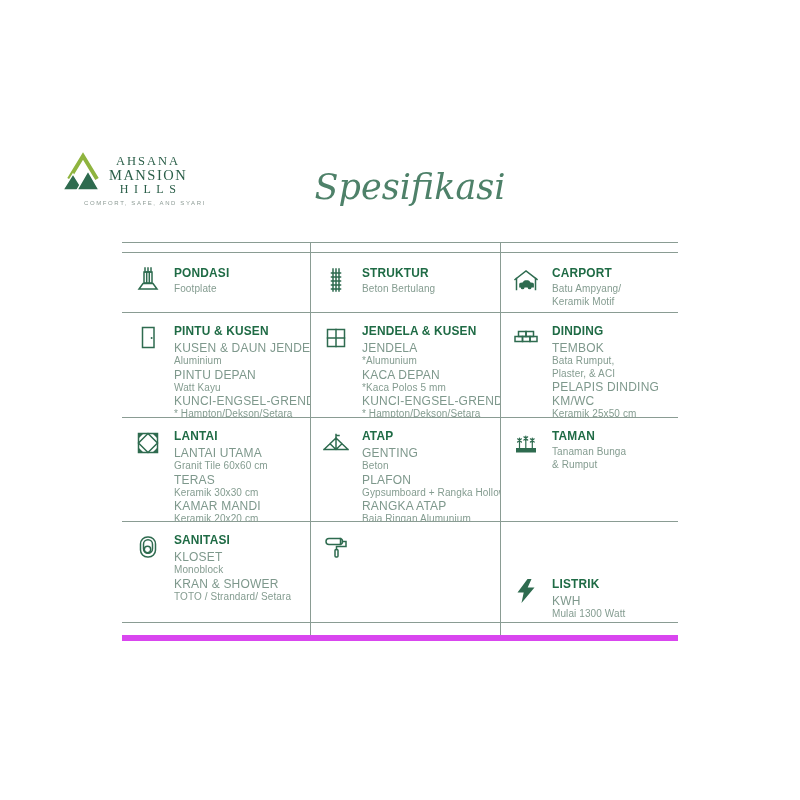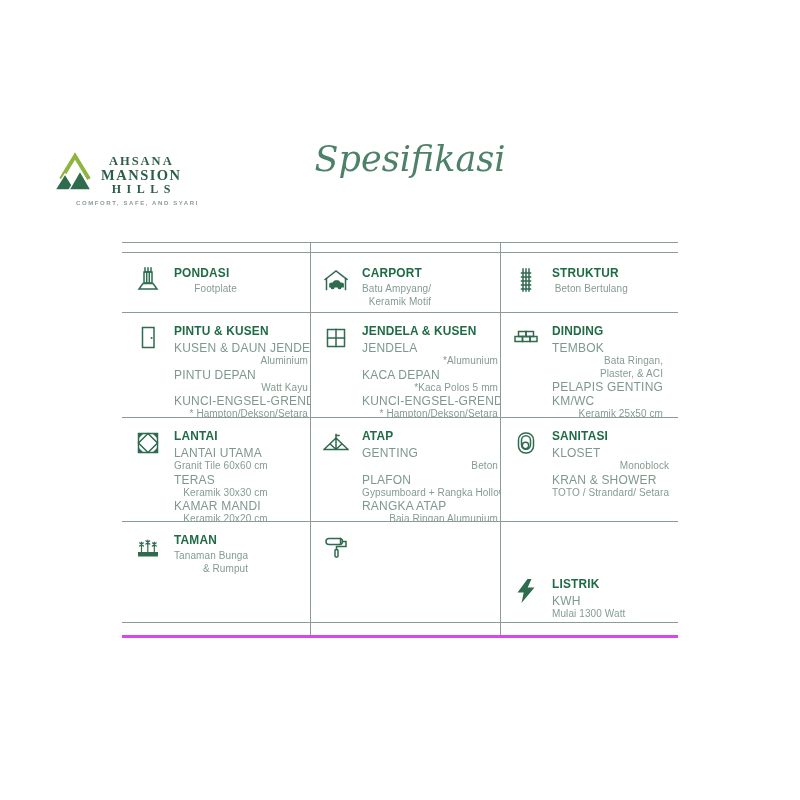--- a/index.html
+++ b/index.html
@@ -1,55 +1,55 @@
 <!DOCTYPE html>
 <html><head>
 <meta charset="utf-8">
 <style>
   html,body{margin:0;padding:0;}
   body{
     width:800px;height:800px;background:#ffffff;position:relative;overflow:hidden;
     font-family:"Liberation Sans", sans-serif;
   }
   
-  .logo{position:absolute;left:52px;top:148px;width:158px;font-weight:bold;}
+  .logo{position:absolute;left:60px;top:148px;width:158px;}
   .logo-row{display:flex;align-items:flex-start;}
   .logo-mark{width:46px;height:48px;flex:none;}
   .logo-text{margin-left:3px;margin-top:7px;text-align:center;color:#2b5f49;
     font-family:"Liberation Serif", serif;line-height:1.02;}
   .logo-name1{font-size:12.5px;letter-spacing:2px;}
   .logo-name2{font-size:14.5px;letter-spacing:1.5px;text-align:right;}
   .logo-name3{font-size:12px;letter-spacing:5.5px;text-indent:5px;}
   .logo-tagline{margin-top:4px;font-size:6px;letter-spacing:1.6px;color:#8d9b95;
     text-align:center;width:120px;margin-left:24px;white-space:nowrap;}
   
   .title{position:absolute;left:290px;top:140px;width:240px;text-align:center;color:#4e8169;}
-  .title-script{font-family:"DejaVu Serif", serif;font-style:italic;font-size:35px;line-height:1.1;}
+  .title-script{font-family:"DejaVu Serif", serif;font-style:italic;font-size:35px;line-height:1.1;margin-top:28px;}
   .title-sans{font-size:33px;letter-spacing:1px;margin-top:-3px;line-height:1.1;}
   
   .spec-table{position:absolute;left:122px;top:242px;width:556px;height:392px;
-    border-top:1px solid #8a9c93;border-bottom:3px solid #d946ef;}
+    border-top:1px solid #8a9c93;border-bottom:6px solid #d946ef;}
   .vline{position:absolute;top:0;bottom:0;width:1px;background:#8a9c93;}
   .vline.v1{left:188px;} .vline.v2{left:378px;}
   .grid{position:absolute;left:0;right:0;top:9px;bottom:12px;
     border-top:1px solid #8a9c93;border-bottom:1px solid #8a9c93;
     display:grid;grid-template-columns:188px 190px 178px;
     grid-template-rows:59px 105px 104px 1fr;}
   .cell{border-top:1px solid #8a9c93;padding:10px 2px 0 12px;display:flex;overflow:hidden;}
   .cell.r0{border-top:none;padding-top:12px;}
   .icon{width:28px;flex:none;margin-right:12px;margin-top:1px;display:flex;justify-content:center;}
   .icon svg{width:28px;height:28px;}
   .ic{stroke:#2e6b4f;fill:none;stroke-width:1.5;stroke-linecap:square;stroke-linejoin:miter;}
   .icf{fill:#2e6b4f;stroke:none;}
   .icthin{stroke:#2e6b4f;fill:none;stroke-width:1.2;stroke-linecap:round;}
   .texts{min-width:0;}
   .cat-title{color:#1f6b45;font-weight:bold;font-size:13.5px;letter-spacing:.2px;
     transform:scaleX(.88);transform-origin:left;white-space:nowrap;margin-bottom:3px;}
   .sub{color:#7e988c;font-size:12px;line-height:14px;letter-spacing:.2px;white-space:nowrap;}
-  .detail{color:#849c90;font-size:10px;line-height:12.5px;letter-spacing:.1px;white-space:nowrap;text-align:right;}
+  .detail{color:#849c90;font-size:10px;line-height:12.5px;letter-spacing:.1px;white-space:nowrap;}
   .group + .group{margin-top:15px;}
   .gflex{display:flex;}
 </style>
 </head>
 <body>
 
 <div class="logo">
   <div class="logo-row">
     <div class="logo-mark">
       <svg viewBox="0 0 46 48">
@@ -87,44 +87,44 @@
       </div>
       <div class="texts">
         <div class="cat-title">PONDASI</div>
         <div class="detail">Footplate</div>
       </div>
     </div>
 
     <div class="cell r0">
       <div class="icon">
         <svg viewBox="0 0 28 28">
+          <path class="ic" d="M11,3 V25 M14,3 V25 M17,3 V25"></path>
+          <path class="ic" d="M9.5,7 H18.5 M9.5,11 H18.5 M9.5,15 H18.5 M9.5,19 H18.5 M9.5,23 H18.5"></path>
+        </svg>
+      </div>
+      <div class="texts">
+        <div class="cat-title">STRUKTUR</div>
+        <div class="detail">Beton Bertulang</div>
+      </div>
+    </div>
+
+    <div class="cell r0">
+      <div class="icon">
+        <svg viewBox="0 0 28 28">
           <path class="ic" d="M3,13.5 L14,5 L25,13.5"></path>
           <path class="ic" d="M4.5,12.5 V23.5 M23.5,12.5 V23.5"></path>
           <path class="icf" d="M7.2,21.5 V18.2 q0,-1.2 1.3,-1.4 l2,-0.3 1.5,-1.7 q0.5,-0.6 1.3,-0.6 h2.6 q0.8,0 1.3,0.6 l1.4,1.7 2.1,0.3 q1.2,0.2 1.2,1.4 V21.5 Z"></path>
           <circle class="icf" cx="10.6" cy="21.4" r="1.9"></circle>
           <circle class="icf" cx="17.6" cy="21.4" r="1.9"></circle>
         </svg>
       </div>
       <div class="texts">
         <div class="cat-title">CARPORT</div>
         <div class="detail">Batu Ampyang/</div>
         <div class="detail">Keramik Motif</div>
-      </div>
-    </div>
-
-    <div class="cell r0">
-      <div class="icon">
-        <svg viewBox="0 0 28 28">
-          <path class="ic" d="M11,3 V25 M14,3 V25 M17,3 V25"></path>
-          <path class="ic" d="M9.5,7 H18.5 M9.5,11 H18.5 M9.5,15 H18.5 M9.5,19 H18.5 M9.5,23 H18.5"></path>
-        </svg>
-      </div>
-      <div class="texts">
-        <div class="cat-title">STRUKTUR</div>
-        <div class="detail">Beton Bertulang</div>
       </div>
     </div>
 
     <div class="cell">
       <div class="icon">
         <svg viewBox="0 0 28 28">
           <rect class="ic" x="8.5" y="3.5" width="11.5" height="20"></rect>
           <circle class="icf" cx="17.6" cy="14" r="1"></circle>
         </svg>
       </div>
@@ -163,23 +163,23 @@
           <rect class="ic" x="6.5" y="7.5" width="7.5" height="5"></rect>
           <rect class="ic" x="14" y="7.5" width="7.5" height="5"></rect>
           <rect class="ic" x="3" y="12.5" width="7.5" height="5"></rect>
           <rect class="ic" x="10.5" y="12.5" width="7.5" height="5"></rect>
           <rect class="ic" x="18" y="12.5" width="7" height="5"></rect>
         </svg>
       </div>
       <div class="texts">
         <div class="cat-title">DINDING</div>
         <div class="sub">TEMBOK</div>
-        <div class="detail">Bata Ringan,</div>
+        <div class="detail">Bata Rumput,</div>
         <div class="detail">Plaster, &amp; ACI</div>
-        <div class="sub">PELAPIS GENTING</div>
+        <div class="sub">PELAPIS DINDING</div>
         <div class="sub">KM/WC</div>
         <div class="detail">Keramik 25x50 cm</div>
       </div>
     </div>
 
     <div class="cell">
       <div class="icon">
         <svg viewBox="0 0 28 28">
           <rect class="ic" x="4.5" y="4.5" width="19" height="19"></rect>
           <path class="ic" d="M14,4.5 L23.5,14 L14,23.5 L4.5,14 Z"></path>
@@ -211,48 +211,48 @@
         <div class="sub">PLAFON</div>
         <div class="detail">Gypsumboard + Rangka Hollow</div>
         <div class="sub">RANGKA ATAP</div>
         <div class="detail">Baja Ringan Alumunium</div>
       </div>
     </div>
 
     <div class="cell">
       <div class="icon">
         <svg viewBox="0 0 28 28">
+          <rect class="icf" x="4" y="19" width="20" height="4.5"></rect>
+          <path class="icthin" d="M7.5,19 V12 M13.8,19 V10 M20.3,19 V12"></path>
+          <path class="icthin" d="M5.6,9.8 L9.4,13 M9.4,9.8 L5.6,13 M7.5,9 V13.5"></path>
+          <path class="icthin" d="M11.9,7.8 L15.7,11 M15.7,7.8 L11.9,11 M13.8,7 V11.5"></path>
+          <path class="icthin" d="M18.4,9.8 L22.2,13 M22.2,9.8 L18.4,13 M20.3,9 V13.5"></path>
+        </svg>
+      </div>
+      <div class="texts">
+        <div class="cat-title">TAMAN</div>
+        <div class="detail">Tanaman Bunga</div>
+        <div class="detail">&amp; Rumput</div>
+      </div>
+    </div>
+
+    <div class="cell">
+      <div class="icon">
+        <svg viewBox="0 0 28 28">
           <rect class="ic" x="6.5" y="4" width="15" height="20" rx="7"></rect>
           <rect class="ic" x="9.5" y="6.8" width="9" height="13.5" rx="4.5"></rect>
           <circle class="ic" cx="13.5" cy="16.5" r="3.2"></circle>
         </svg>
       </div>
       <div class="texts">
         <div class="cat-title">SANITASI</div>
         <div class="sub">KLOSET</div>
         <div class="detail">Monoblock</div>
         <div class="sub">KRAN &amp; SHOWER</div>
         <div class="detail">TOTO / Strandard/ Setara</div>
-      </div>
-    </div>
-
-    <div class="cell">
-      <div class="icon">
-        <svg viewBox="0 0 28 28">
-          <rect class="icf" x="4" y="19" width="20" height="4.5"></rect>
-          <path class="icthin" d="M7.5,19 V12 M13.8,19 V10 M20.3,19 V12"></path>
-          <path class="icthin" d="M5.6,9.8 L9.4,13 M9.4,9.8 L5.6,13 M7.5,9 V13.5"></path>
-          <path class="icthin" d="M11.9,7.8 L15.7,11 M15.7,7.8 L11.9,11 M13.8,7 V11.5"></path>
-          <path class="icthin" d="M18.4,9.8 L22.2,13 M22.2,9.8 L18.4,13 M20.3,9 V13.5"></path>
-        </svg>
-      </div>
-      <div class="texts">
-        <div class="cat-title">TAMAN</div>
-        <div class="detail">Tanaman Bunga</div>
-        <div class="detail">&amp; Rumput</div>
       </div>
     </div>
 
     <div class="cell">
       <div class="icon">
         <svg viewBox="0 0 28 28">
           <rect class="ic" x="4" y="5.5" width="16.5" height="6" rx="3"></rect>
           <path class="ic" d="M18.5,5.5 V11.5"></path>
           <path class="ic" d="M20.5,8.5 h3.5 v5 h-9.5 v3"></path>
           <rect class="ic" x="13" y="16.5" width="3" height="7.5" rx="1"></rect>

